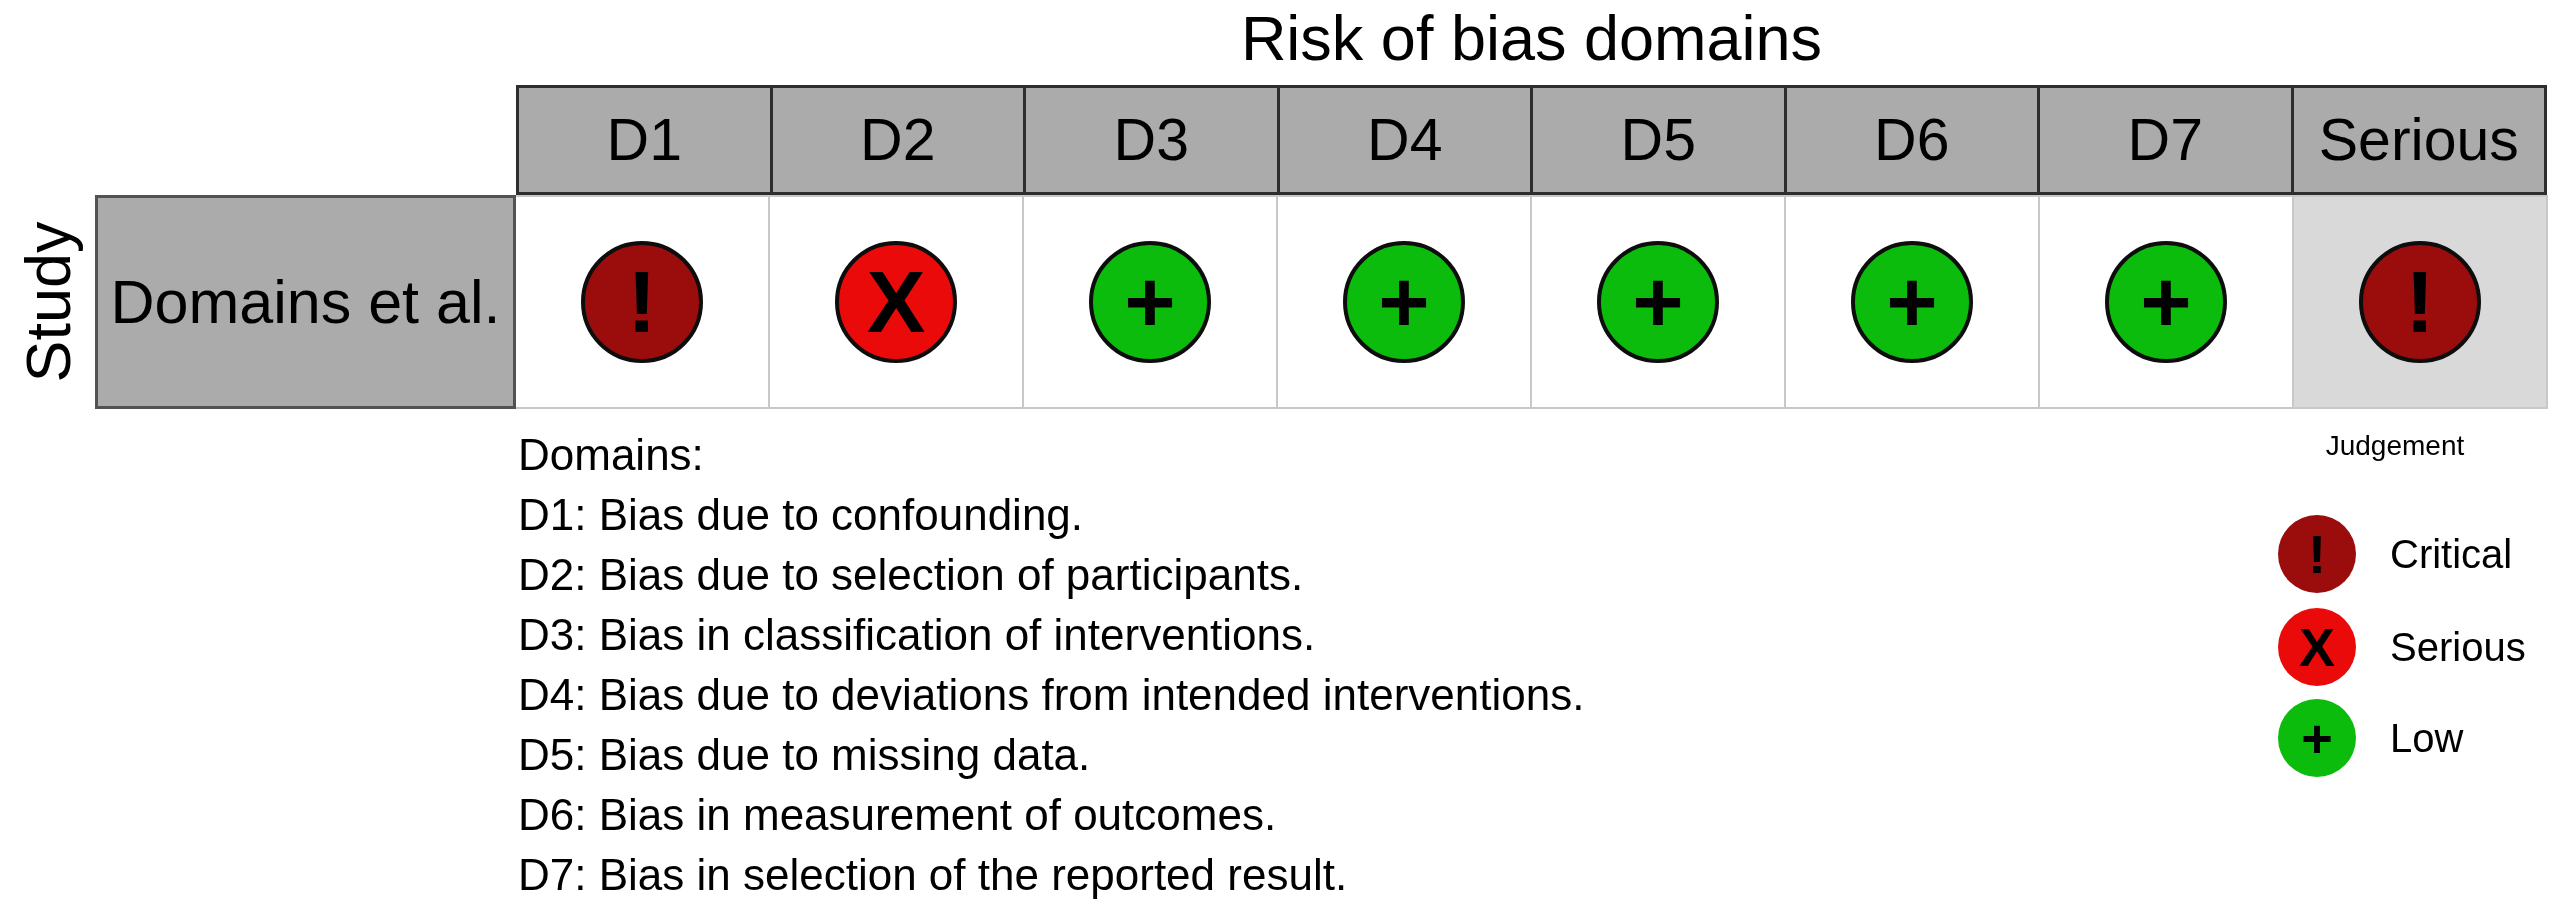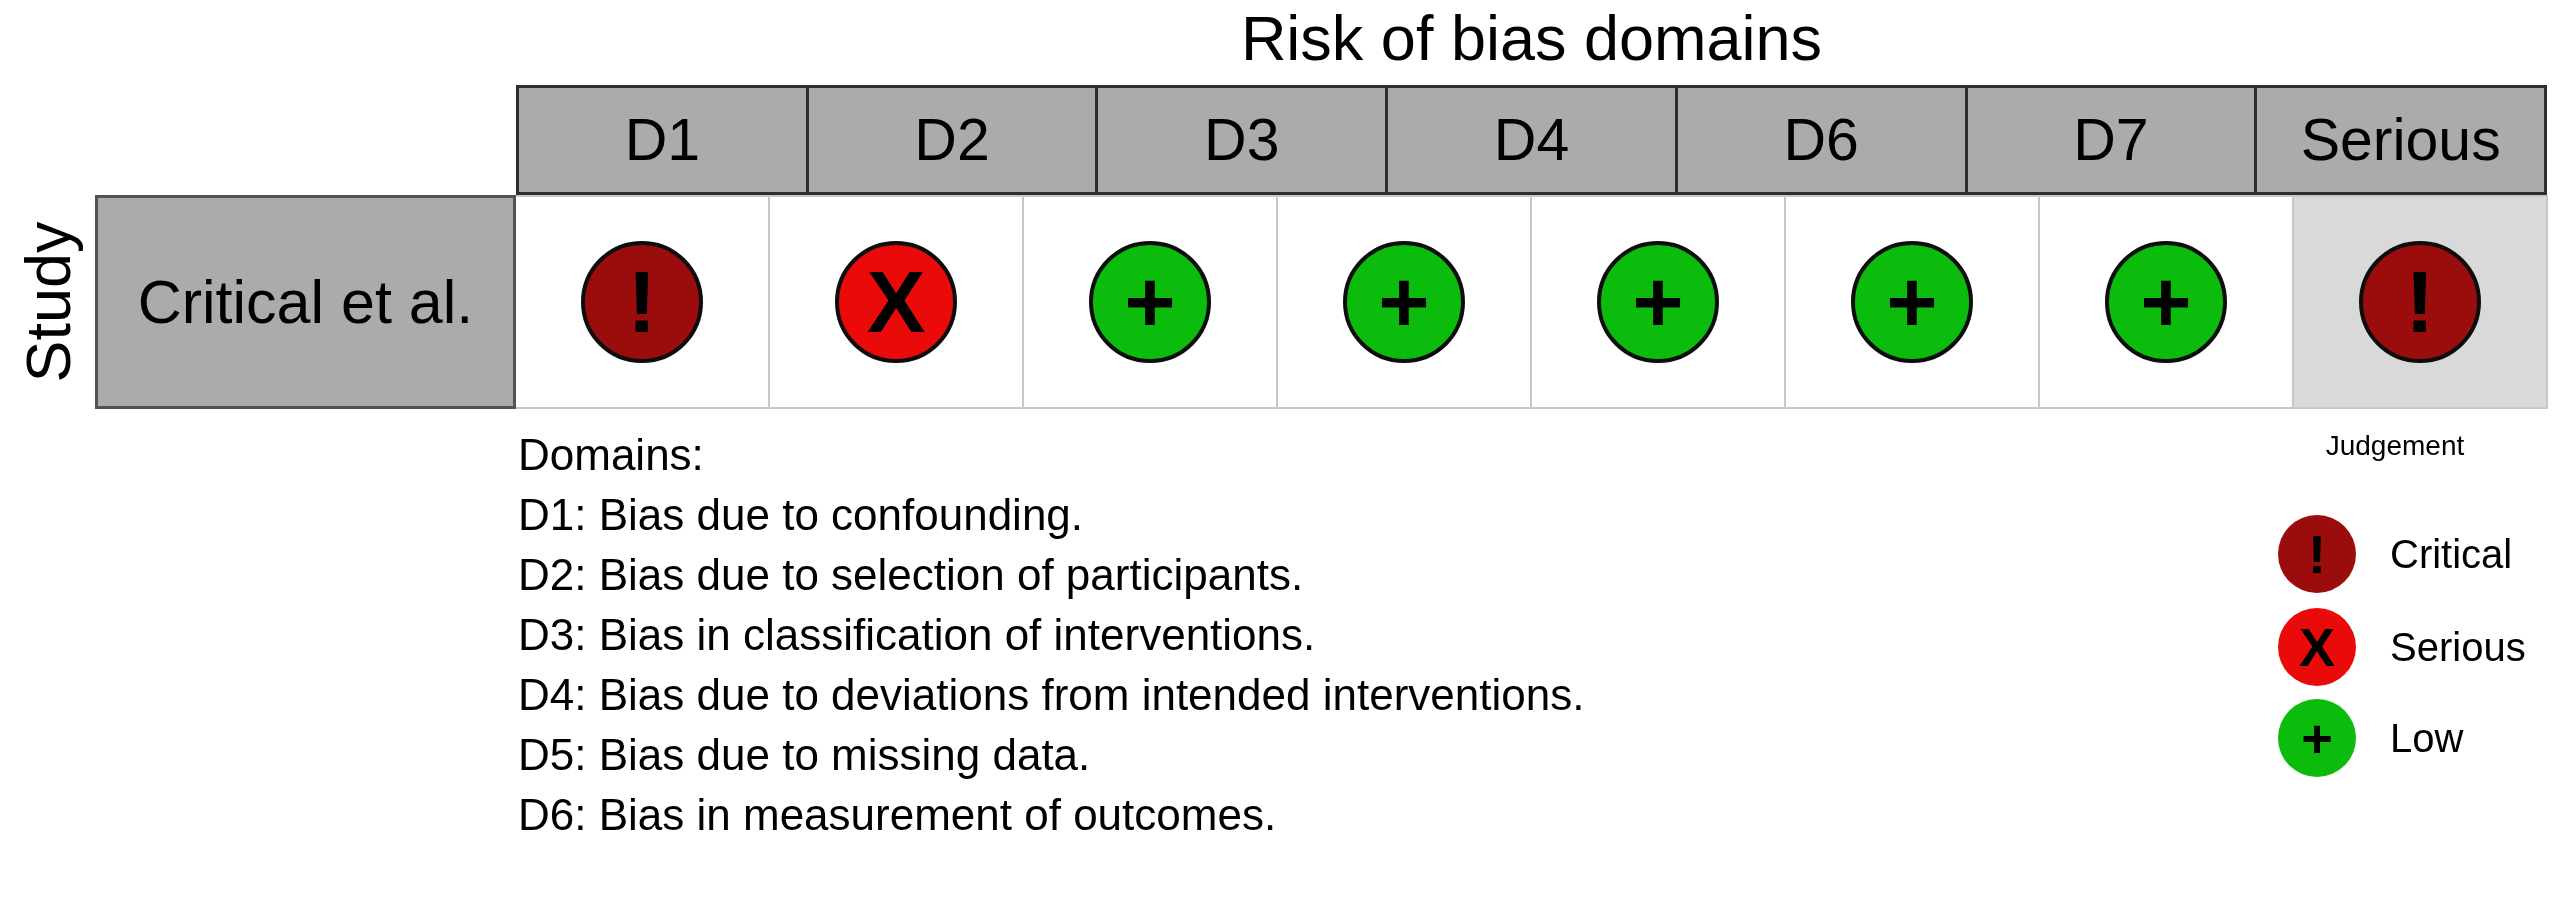--- a/index.html
+++ b/index.html
@@ -74,27 +74,28 @@
 
   <div class="title">Risk of bias domains</div>
 
   <div class="study-axis">Study</div>
 
   <div class="header-row">
     <div class="header-cell">D1</div>
     <div class="header-cell">D2</div>
     <div class="header-cell">D3</div>
     <div class="header-cell">D4</div>
+    <div class="header-cell">D5</div>
     <div class="header-cell">D6</div>
     <div class="header-cell">D7</div>
     <div class="header-cell">Serious</div>
   </div>
 
   <div class="body-row">
-    <div class="study-cell">Critical et al.</div>
+    <div class="study-cell">Domains et al.</div>
     <div class="domain-cell">
       <div class="circle" style="background-color: rgb(155, 12, 12);">!</div>
     </div>
     <div class="domain-cell">
       <div class="circle" style="background-color: rgb(235, 10, 10);">X</div>
     </div>
     <div class="domain-cell">
       <div class="circle" style="background-color: rgb(12, 188, 12);">+</div>
     </div>
     <div class="domain-cell">
@@ -115,20 +116,21 @@
   </div>
 
   <div class="domains-note">
     <div>Domains:</div>
     <div>D1: Bias due to confounding.</div>
     <div>D2: Bias due to selection of participants.</div>
     <div>D3: Bias in classification of interventions.</div>
     <div>D4: Bias due to deviations from intended interventions.</div>
     <div>D5: Bias due to missing data.</div>
     <div>D6: Bias in measurement of outcomes.</div>
+    <div>D7: Bias in selection of the reported result.</div>
   </div>
 
   <div class="legend-title">Judgement</div>
 
   <div class="legend-item critical">
     <div class="legend-circle" style="background-color: rgb(155, 12, 12);">!</div>
     <span>Critical</span>
   </div>
   <div class="legend-item serious">
     <div class="legend-circle" style="background-color: rgb(235, 10, 10);">X</div>

